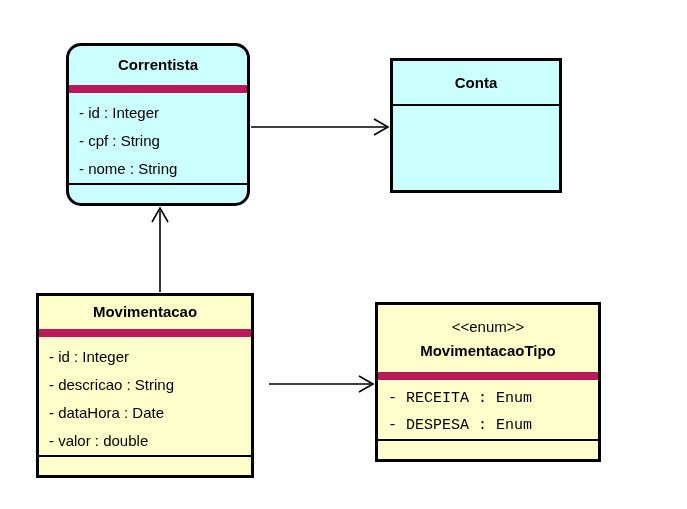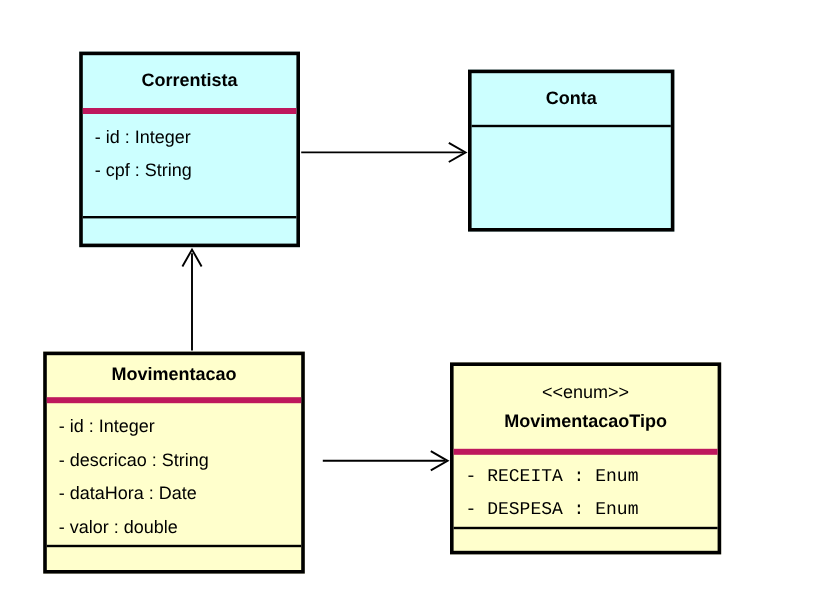--- a/index.html
+++ b/index.html
@@ -34,21 +34,21 @@
   }
   .uml-stereotype {
     font-weight: normal;
     font-size: 15px;
     line-height: 24px;
   }
   .uml-classname {
     line-height: 24px;
   }
   .uml-attrs {
-    border-top: 5px solid #be185d;
+    border-top: 8px solid #be185d;
     font-size: 15px;
     flex: 1;
   }
   .uml-attr-row {
     line-height: 28px;
     white-space: nowrap;
   }
   .uml-methods {
     border-top: 2px solid #000000;
   }
@@ -101,27 +101,28 @@
     <g>
       <line x1="160" y1="292" x2="160" y2="211"></line>
       <path d="M 152 222 L 160 208 L 168 222"></path>
     </g>
     <g>
       <line x1="269" y1="384" x2="371" y2="384"></line>
       <path d="M 359 376 L 373 384 L 359 392"></path>
     </g>
   </svg>
 
-  <div class="uml-class c-correntista" style="background-color: rgb(204, 255, 255);">
+  <div class="uml-class c-correntista" style="background-color: rgb(204, 255, 255); border-radius: 15px;">
     <div class="uml-title">
       <div class="uml-classname">Correntista</div>
     </div>
     <div class="uml-attrs">
       <div class="uml-attr-row">- id : Integer</div>
       <div class="uml-attr-row">- cpf : String</div>
+      <div class="uml-attr-row">- nome : String</div>
     </div>
     <div class="uml-methods"></div>
   </div>
 
   <div class="uml-class c-conta" style="background-color: rgb(204, 255, 255);">
     <div class="uml-title">
       <div class="uml-classname">Conta</div>
     </div>
     <div class="uml-methods"></div>
   </div>

